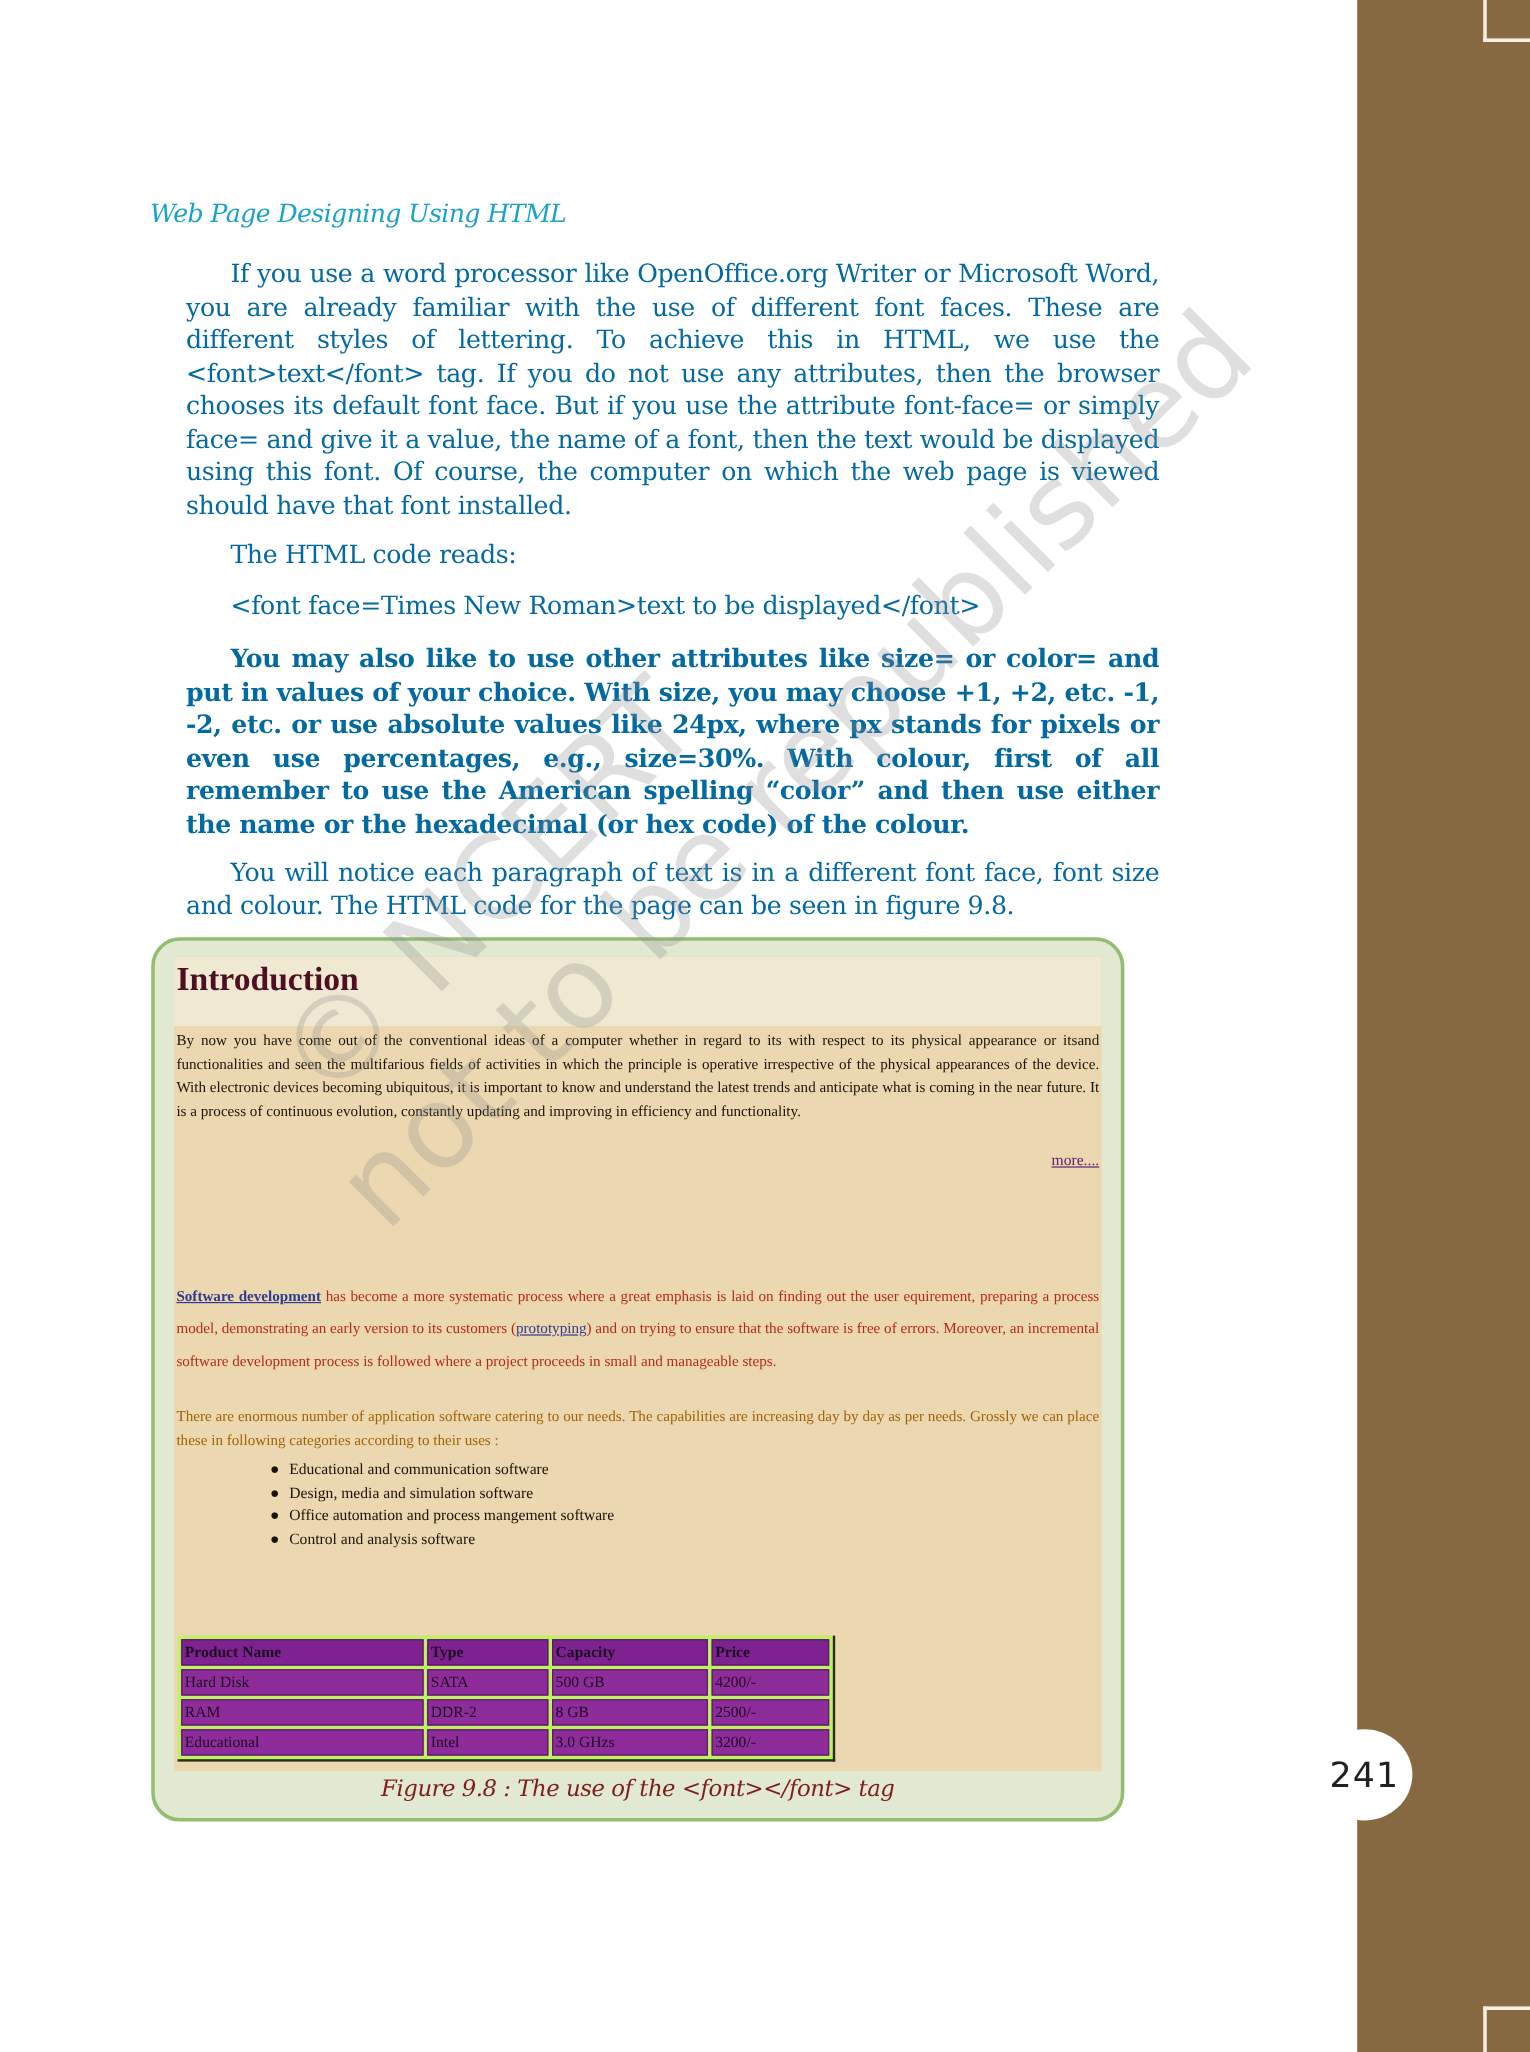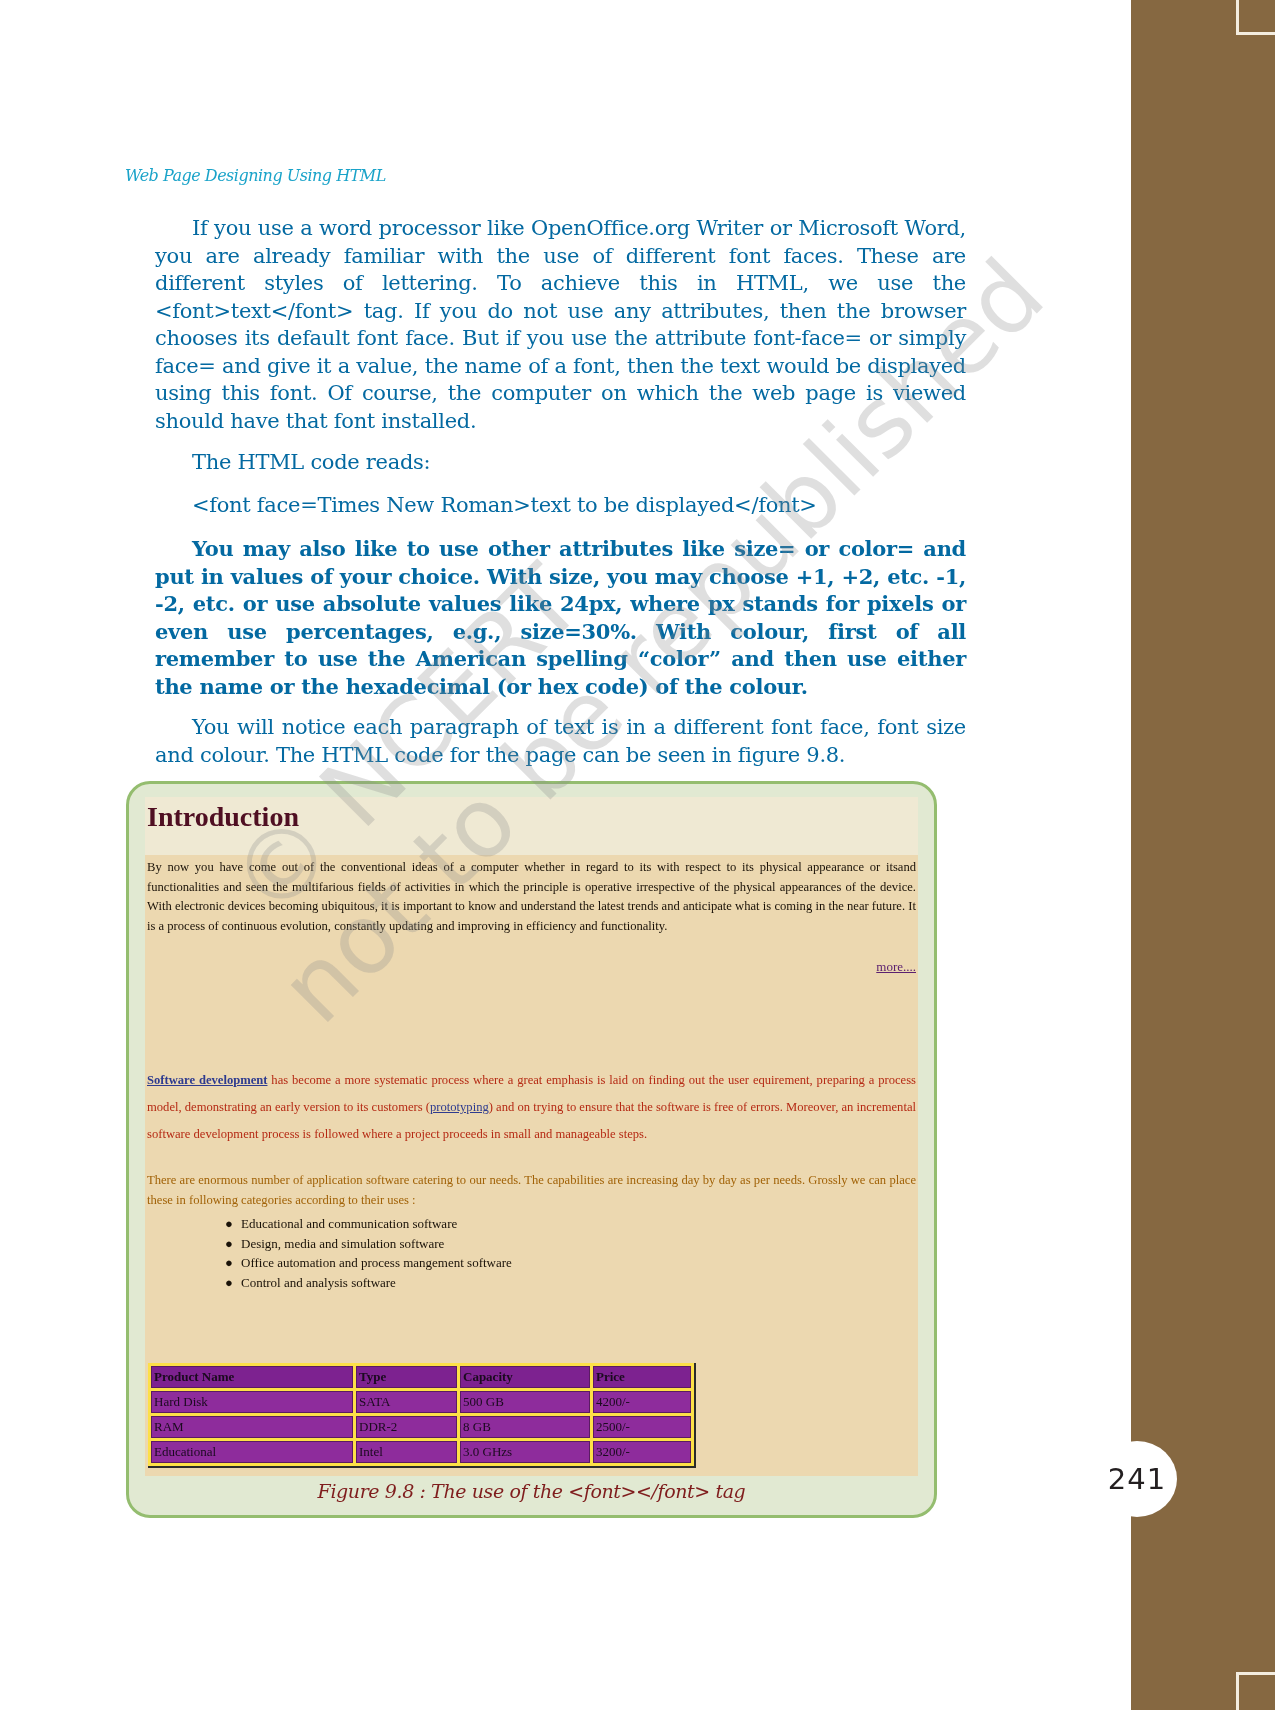--- a/index.html
+++ b/index.html
@@ -3,21 +3,21 @@
 <meta charset="utf-8">
 <style>
   html, body { margin:0; padding:0; }
   body { width:1275px; height:1710px; position:relative; background:#ffffff; overflow:hidden; }
   .side-bar { position:absolute; left:1131px; top:0; width:144px; height:1710px; background:#866841; }
   .crop-mark { position:absolute; border-color:#f4ede0; border-style:solid; }
   .crop-top { left:1236px; top:-2px; width:45px; height:34px; border-width:0 0 3px 3px; }
   .crop-bottom { left:1236px; top:1672px; width:45px; height:45px; border-width:3px 0 0 3px; }
   .page-num { position:absolute; left:1097px; top:1441px; width:80px; height:76px; border-radius:50%; background:#ffffff; display:flex; align-items:center; justify-content:center; font-family:"DejaVu Sans", sans-serif; font-size:29px; color:#231f20; letter-spacing:1px; }
 
-  .running-head { position:absolute; left:125px; top:166px; font-family:"DejaVu Serif", serif; font-style:italic; font-size:16px; color:#1aa3c9; letter-spacing:-0.5px; }
+  .running-head { position:absolute; left:125px; top:166px; font-family:"DejaVu Serif", serif; font-style:italic; font-size:21px; color:#1aa3c9; letter-spacing:-0.5px; }
 
   .body-text { position:absolute; left:125px; width:811px; font-family:"DejaVu Serif", serif; font-size:21px; line-height:27.5px; color:#0369a1; text-align:justify; letter-spacing:-0.3px;margin-left:30px; }
   .body-text p { margin:0; text-indent:37px; }
   .p1 { top:215px; }
   .p2 { top:449px; }
   .p3 { top:492px; }
   .p4 { top:535px;font-weight:bold; }
   .p5 { top:714px; }
 
   .figure-box { position:absolute; left:126px; top:781px; width:805px; height:731px; border:3px solid #94bd6f; border-radius:24px; background:#e1e9d2; }
@@ -30,21 +30,21 @@
   .app-heading { position:absolute; left:2px; top:21px; font-size:21px; color:#2e3b8f; font-family:"Liberation Serif", serif; }
   .dev-para { position:absolute; left:2px; top:270px; width:769px; font-size:12.6px; line-height:27px; color:#b52a14; text-align:justify; }
   .dev-para a, .dev-link { color:#2e3b8f; text-decoration:underline; }
   .dev-link-bold { font-weight:bold; }
   .needs-para { position:absolute; left:2px; top:358px; width:769px; font-size:12.6px; line-height:19.6px; color:#a16207; text-align:justify;margin-top:16px; }
   .cat-list { position:absolute; left:80px; top:417px; margin:0; padding:0; list-style:none; font-size:13px; line-height:19.5px; color:#1a1208; }
   .cat-list li { position:relative; padding-left:16px; }
   .cat-list li .bullet { position:absolute; left:0; top:0; }
   .band-hw { position:absolute; left:0; top:503px; width:773px; height:62px; background:#eef5d3; }
   .hw-heading { position:absolute; left:2px; top:22px; font-size:15px; font-weight:bold; color:#e59a10; }
-  .hw-table { position:absolute; left:3px; top:566px; border-collapse:separate; border-spacing:3px; background:#fde047; border-right:2px solid #2a2a2a; border-bottom:2px solid #2a2a2a; }
+  .hw-table { position:absolute; left:3px; top:566px; border-collapse:separate; border-spacing:3px; background:#bef264; border-right:2px solid #2a2a2a; border-bottom:2px solid #2a2a2a; }
   .hw-table td, .hw-table th { background:#8e2c9c; color:#1b0a1f; font-weight:normal; text-align:left; font-size:13px; height:20px; padding:0 2px; border:1px solid #5a1b63; font-family:"Liberation Serif", serif; }
   .hw-table th { font-weight:bold; background:#7d2290; }
   .col-name { width:196px; }
   .col-type { width:95px; }
   .col-cap { width:124px; }
   .col-price { width:92px; }
   .caption { position:absolute; left:126px; top:1480px; width:811px; text-align:center; font-family:"DejaVu Serif", serif; font-style:italic; font-size:19px; color:#7f1d1d; letter-spacing:-0.4px; }
 
   .watermark { position:absolute; left:210px; top:860px; width:1000px; transform:rotate(-45deg); transform-origin:0 0; pointer-events:none; font-family:"DejaVu Sans", sans-serif; color:rgba(140,140,140,0.28); font-size:96px; line-height:110px; white-space:nowrap; }
   .watermark .wm2 { display:block; margin-left:-40px; }

